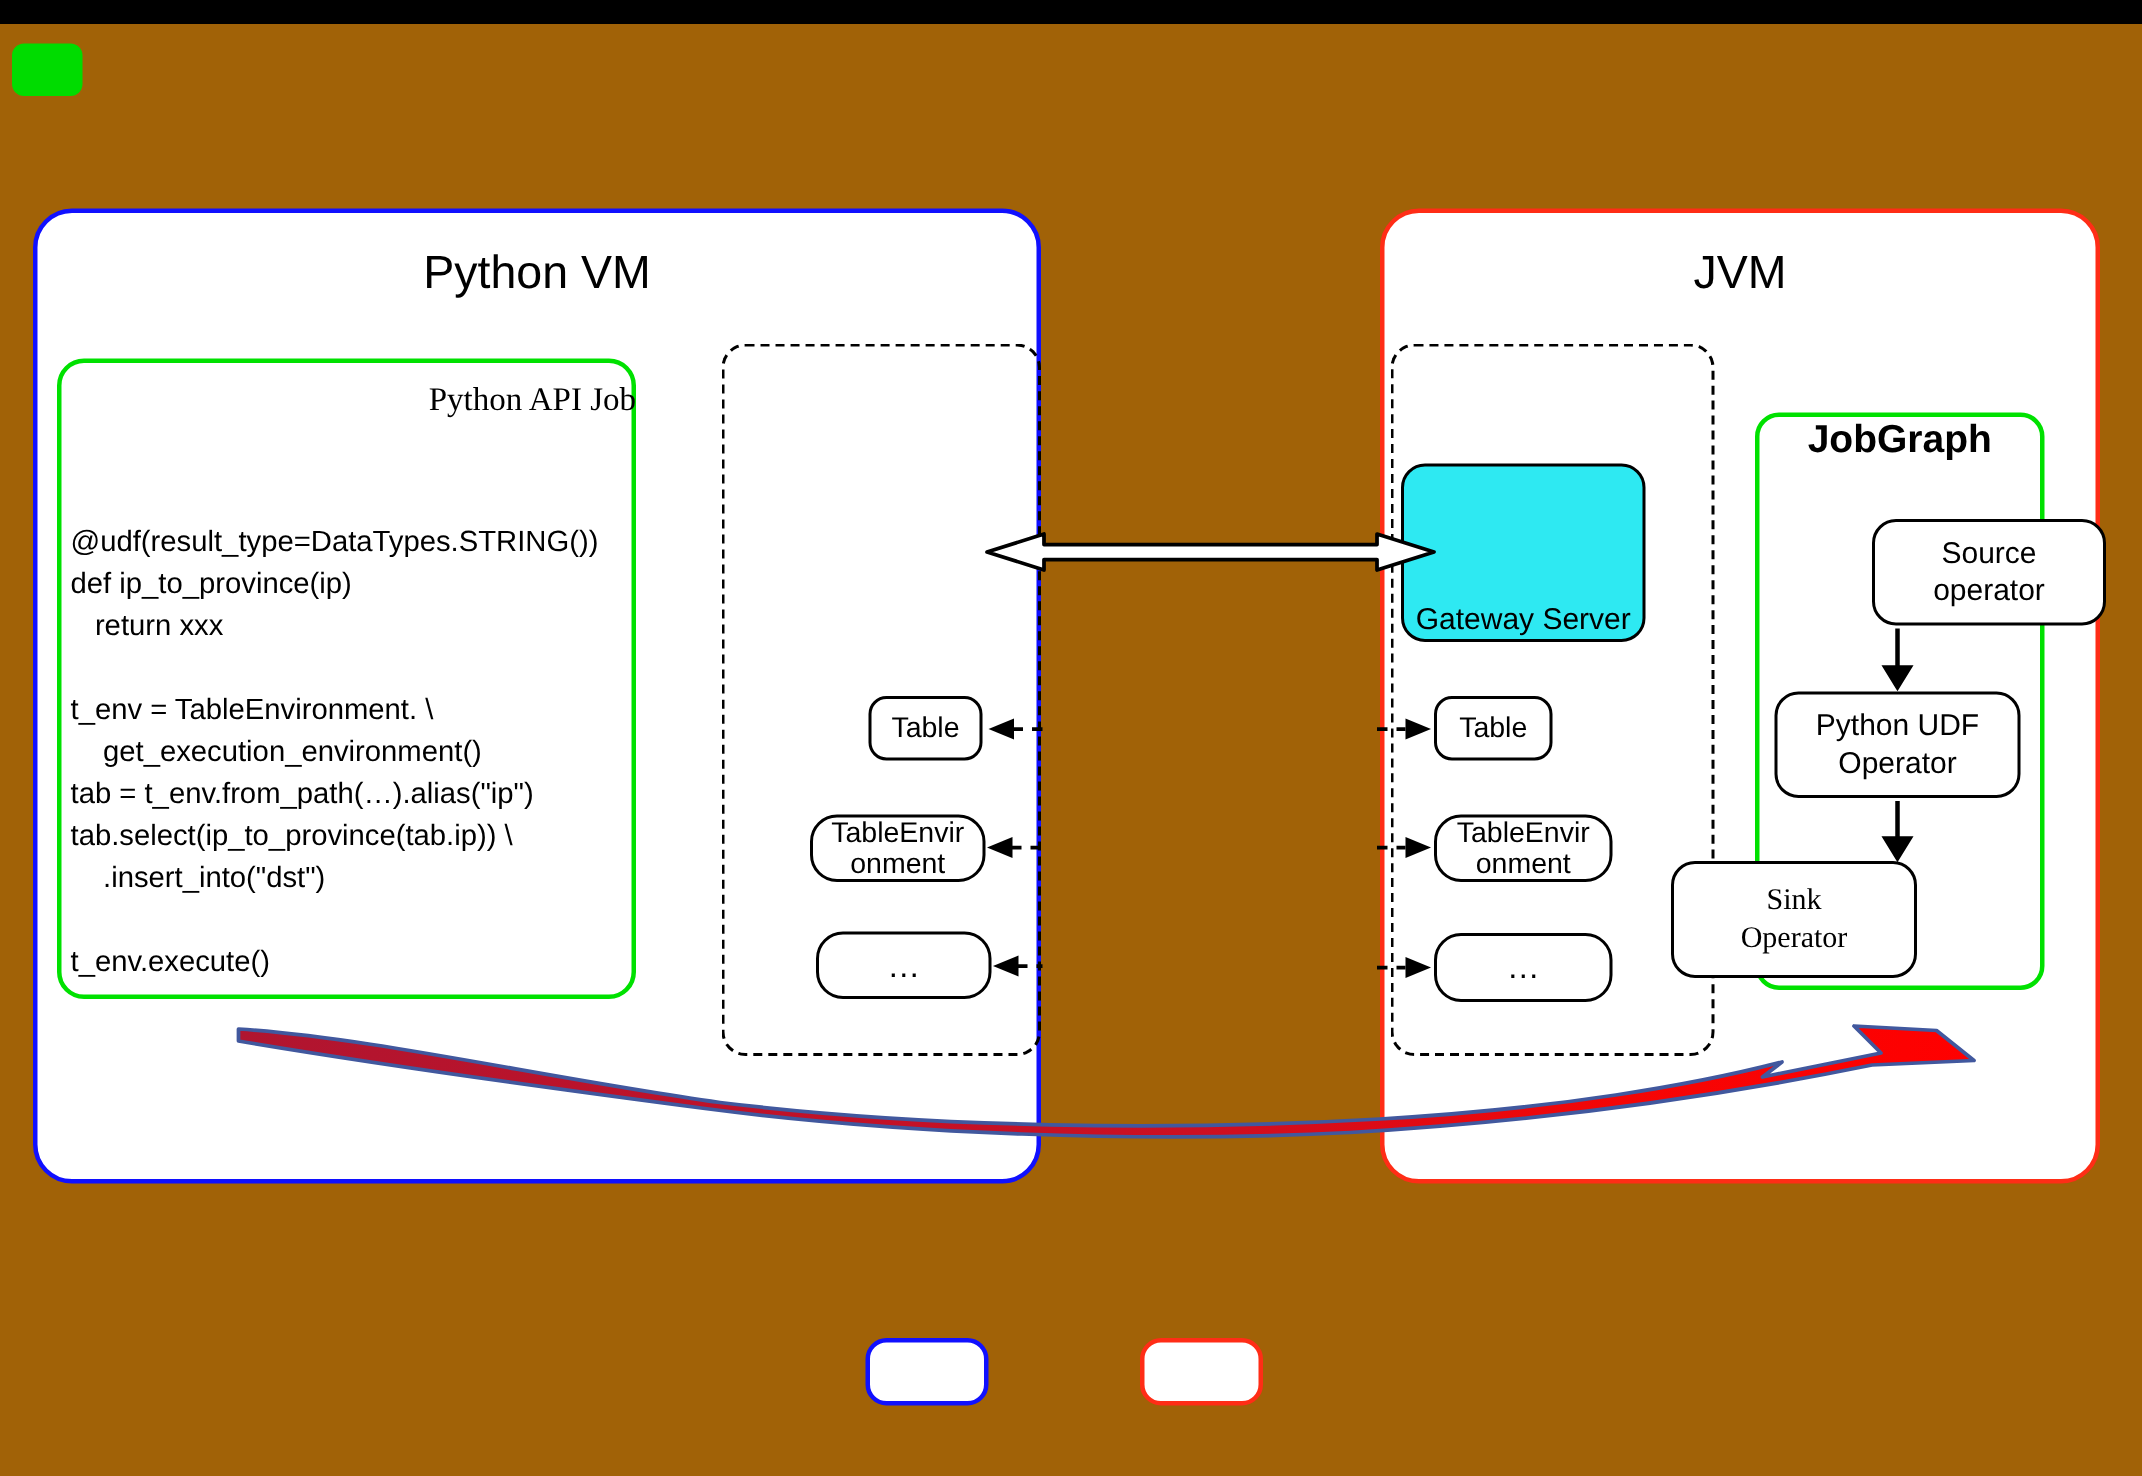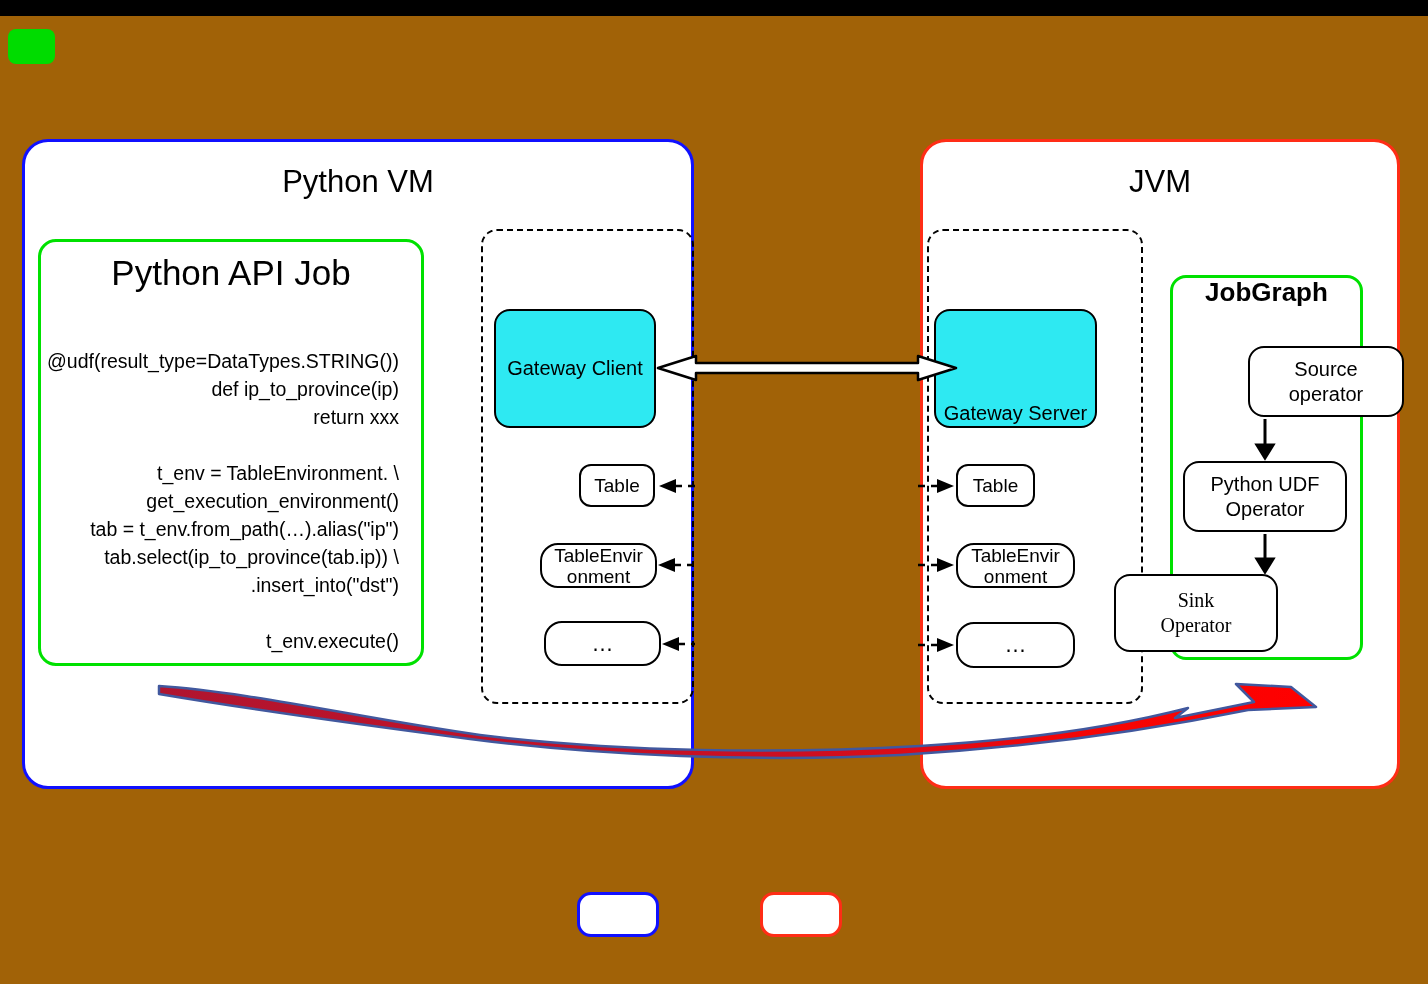--- a/index.html
+++ b/index.html
@@ -8,21 +8,21 @@
   .abs{position:absolute;box-sizing:border-box;}
   .white{background:#fff;}
   .vm-box{border:3px solid #1010ff;border-radius:26px;}
   .jvm-box{border:3px solid #ff2d16;border-radius:26px;}
   .green-box{border:3px solid #00e100;border-radius:18px;background:#fff;}
   .dashed-box{border:2.5px dashed #000;border-radius:16px;background:transparent;}
   .node{border:2.5px solid #000;border-radius:16px;background:#fff;
         display:flex;align-items:center;justify-content:center;text-align:center;}
   .cyan{background:#2ee9f2;}
   .vm-title{font-size:31px;text-align:center;}
-  .sub-title{font-size:35px;text-align:center;}
+  .sub-title{font-size:22px;text-align:right;font-family:Liberation Serif, serif;}
   .jg-title{font-size:26px;font-weight:bold;text-align:center;}
   .code{font-size:19.5px;line-height:28px;white-space:pre;}
   .lbl20{font-size:20px;line-height:25px;}
   .lbl19{font-size:19px;line-height:21px;}
   .dots{font-size:22px;}
   .wrap{word-break:break-all;}
   .overlay{position:absolute;left:0;top:0;z-index:5;pointer-events:none;}
   .legend{border-radius:14px;background:#fff;}
   .chip{background:#00dc00;border-radius:8px;}
 </style>
@@ -31,37 +31,34 @@
 
 <div class="canvas">
 
   <div class="abs chip" style="left:8px;top:13px;width:47px;height:35px;"></div>
 
   <div class="abs white vm-box" style="left:22px;top:123px;width:672px;height:650px;"></div>
   <div class="abs vm-title" style="left:22px;top:148px;width:672px;">Python VM</div>
 
   <div class="abs green-box" style="left:38px;top:223px;width:386px;height:427px;"></div>
   <div class="abs sub-title" style="left:38px;top:237px;width:386px;">Python API Job</div>
-  <div class="abs code" style="left:47px;top:331px;text-align:right;">@udf(result_type=DataTypes.STRING())
+  <div class="abs code" style="left:47px;top:331px;">@udf(result_type=DataTypes.STRING())
 def ip_to_province(ip)
    return xxx
 
 t_env = TableEnvironment. \
     get_execution_environment()
 tab = t_env.from_path(…).alias("ip")
 tab.select(ip_to_province(tab.ip)) \
     .insert_into("dst")
 
 t_env.execute()</div>
 
   <div class="abs dashed-box" style="left:481px;top:213px;width:213px;height:475px;"></div>
 
-  <div class="abs node cyan lbl20" style="left:494px;top:293px;width:162px;height:119px;">
-    <span>Gateway Client</span>
-  </div>
 
   <div class="abs node lbl19" style="left:579px;top:448px;width:76px;height:43px;border-radius:12px;">
     <span>Table</span>
   </div>
   <div class="abs node lbl19" style="left:540px;top:527px;width:117px;height:45px;border-radius:18px;">
     <span class="wrap" style="width:98px;">TableEnvironment</span>
   </div>
   <div class="abs node dots" style="left:544px;top:605px;width:117px;height:45px;border-radius:18px;">
     <span>…</span>
   </div>

